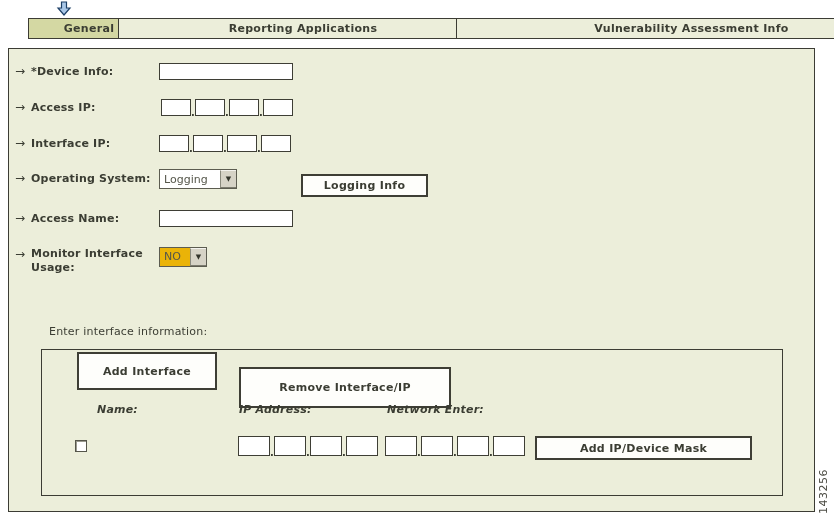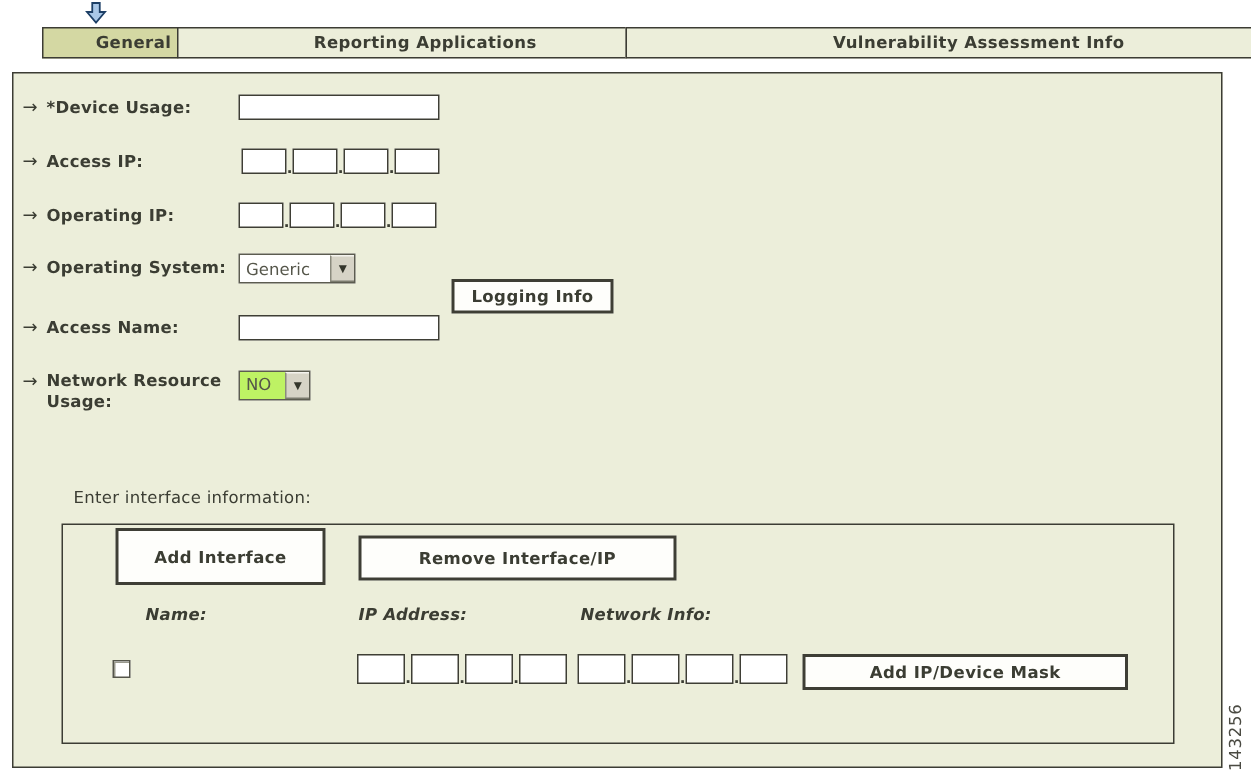--- a/index.html
+++ b/index.html
@@ -16,21 +16,21 @@
   .tab {
     height:21px; border:1px solid #3c3c34; background:#eceeda;
     display:flex; align-items:center; justify-content:center;
     font-size:11px; font-weight:bold; color:#3b3d33; letter-spacing:0.3px;
     cursor:pointer;
     padding-left:31px;
   }
   .tab + .tab { margin-left:-1px; }
   .tab.selected { background:#d4d8a3; }
   .tab-general { width:91px; }
-  .tab-reporting { width:300px;text-align:center; }
+  .tab-reporting { width:339px;text-align:center; }
   .tab-vuln { width:440px; }
 
   
   .panel {
     position:absolute; left:8px; top:48px; width:807px; height:464px;
     background:#eceeda; border:1px solid #3c3c34;
   }
   .row { position:absolute; left:0; width:100%; }
   .row-arrow {
     position:absolute; left:6px; top:0; font-size:12px; color:#3b3d33;
@@ -130,86 +130,86 @@
     </div>
     <div class="tab tab-vuln">
       <span>Vulnerability Assessment Info</span>
     </div>
   </div>
 
   <div class="panel">
 
     <div class="row" style="top:14px">
       <span class="row-arrow">→</span>
-      <span class="row-label">*Device Usage:</span>
+      <span class="row-label">*Device Info:</span>
       <input class="text-input" type="text" value="" style="">
     </div>
 
     <div class="row" style="top:50px">
       <span class="row-arrow">→</span>
       <span class="row-label">Access IP:</span>
       <div class="ip-group" style="left:152px">
         <input class="ip-box" type="text" style="">
           <span class="ip-dot">.</span>
           <input class="ip-box" type="text" style="">
           <span class="ip-dot">.</span>
           <input class="ip-box" type="text" style="">
           <span class="ip-dot">.</span>
           <input class="ip-box" type="text" style="">
       </div>
     </div>
 
     <div class="row" style="top:86px">
       <span class="row-arrow">→</span>
-      <span class="row-label">Operating IP:</span>
+      <span class="row-label">Interface IP:</span>
       <div class="ip-group" style="left:150px">
         <input class="ip-box" type="text" style="">
           <span class="ip-dot">.</span>
           <input class="ip-box" type="text" style="">
           <span class="ip-dot">.</span>
           <input class="ip-box" type="text" style="">
           <span class="ip-dot">.</span>
           <input class="ip-box" type="text" style="">
       </div>
     </div>
 
     <div class="row" style="top:121px">
       <span class="row-arrow">→</span>
       <span class="row-label">Operating System:</span>
       <div class="dropdown" style="width:78px">
-        <span class="dd-text">Generic</span>
+        <span class="dd-text">Logging</span>
         <span class="dd-btn">▼</span>
       </div>
-      <button class="btn" style="left:292px; top:16px; width:108px; height:23px">Logging Info</button>
+      <button class="btn" style="left:292px; top:4px; width:127px; height:23px">Logging Info</button>
     </div>
 
     <div class="row" style="top:161px">
       <span class="row-arrow">→</span>
       <span class="row-label">Access Name:</span>
       <input class="text-input" type="text" value="" style="">
     </div>
 
     <div class="row" style="top:197px">
       <span class="row-arrow">→</span>
-      <span class="row-label wrap">Network Resource Usage:</span>
+      <span class="row-label wrap">Monitor Interface Usage:</span>
       <div class="dropdown small" style="width:48px; top:1px">
-        <span class="dd-text" style="background:#bef264; color:#55564a">NO</span>
+        <span class="dd-text" style="background:#eab308; color:#55564a">NO</span>
         <span class="dd-btn">▼</span>
       </div>
     </div>
 
     <div class="iface-heading">Enter interface information:</div>
 
     <div class="iface-box">
       <button class="btn" style="left:35px; top:2px; width:140px; height:38px">Add Interface</button>
-      <button class="btn" style="left:197px; top:7px; width:212px; height:30px">Remove Interface/IP</button>
+      <button class="btn" style="left:197px; top:17px; width:212px; height:41px">Remove Interface/IP</button>
 
       <span class="col-label" style="left:55px">Name:</span>
       <span class="col-label" style="left:197px">IP Address:</span>
-      <span class="col-label" style="left:345px">Network Info:</span>
+      <span class="col-label" style="left:345px">Network Enter:</span>
 
       <div class="checkbox"></div>
 
 
       <div class="iface-ip-group" style="left:196px">
         <input class="ip-box" type="text" style="">
           <span class="ip-dot">.</span>
           <input class="ip-box" type="text" style="">
           <span class="ip-dot">.</span>
           <input class="ip-box" type="text" style="">

